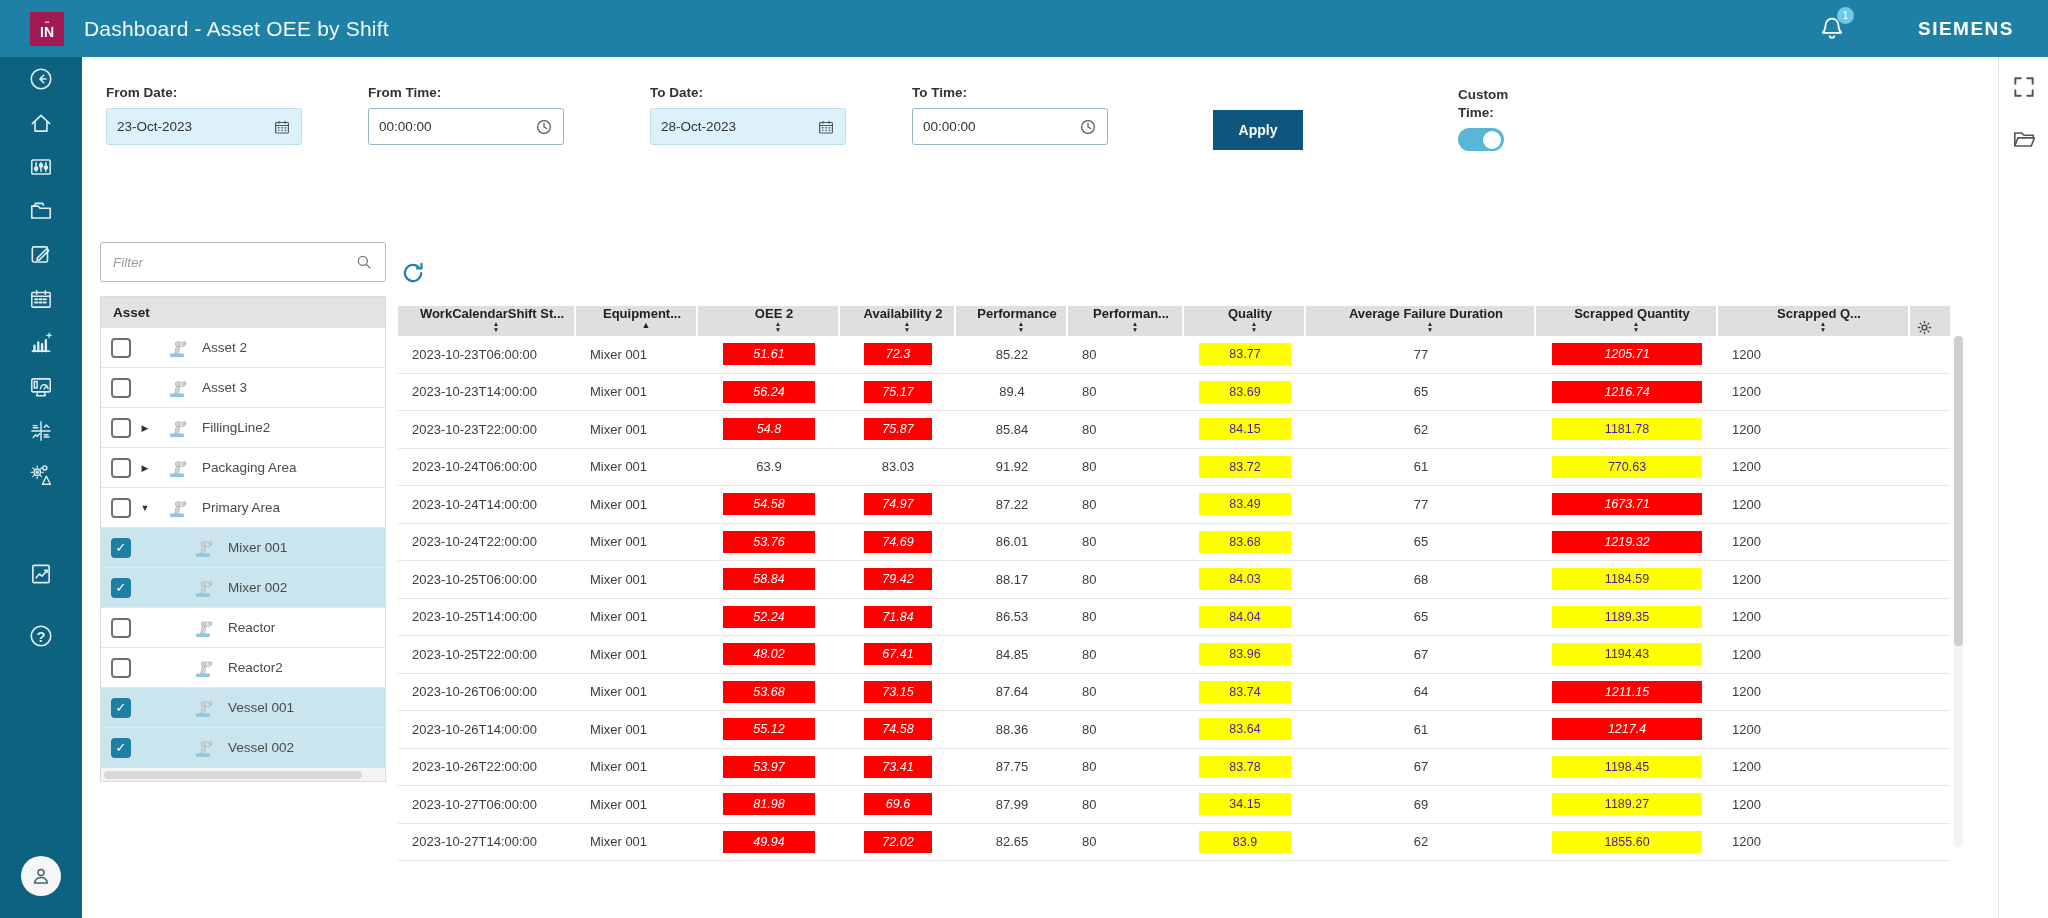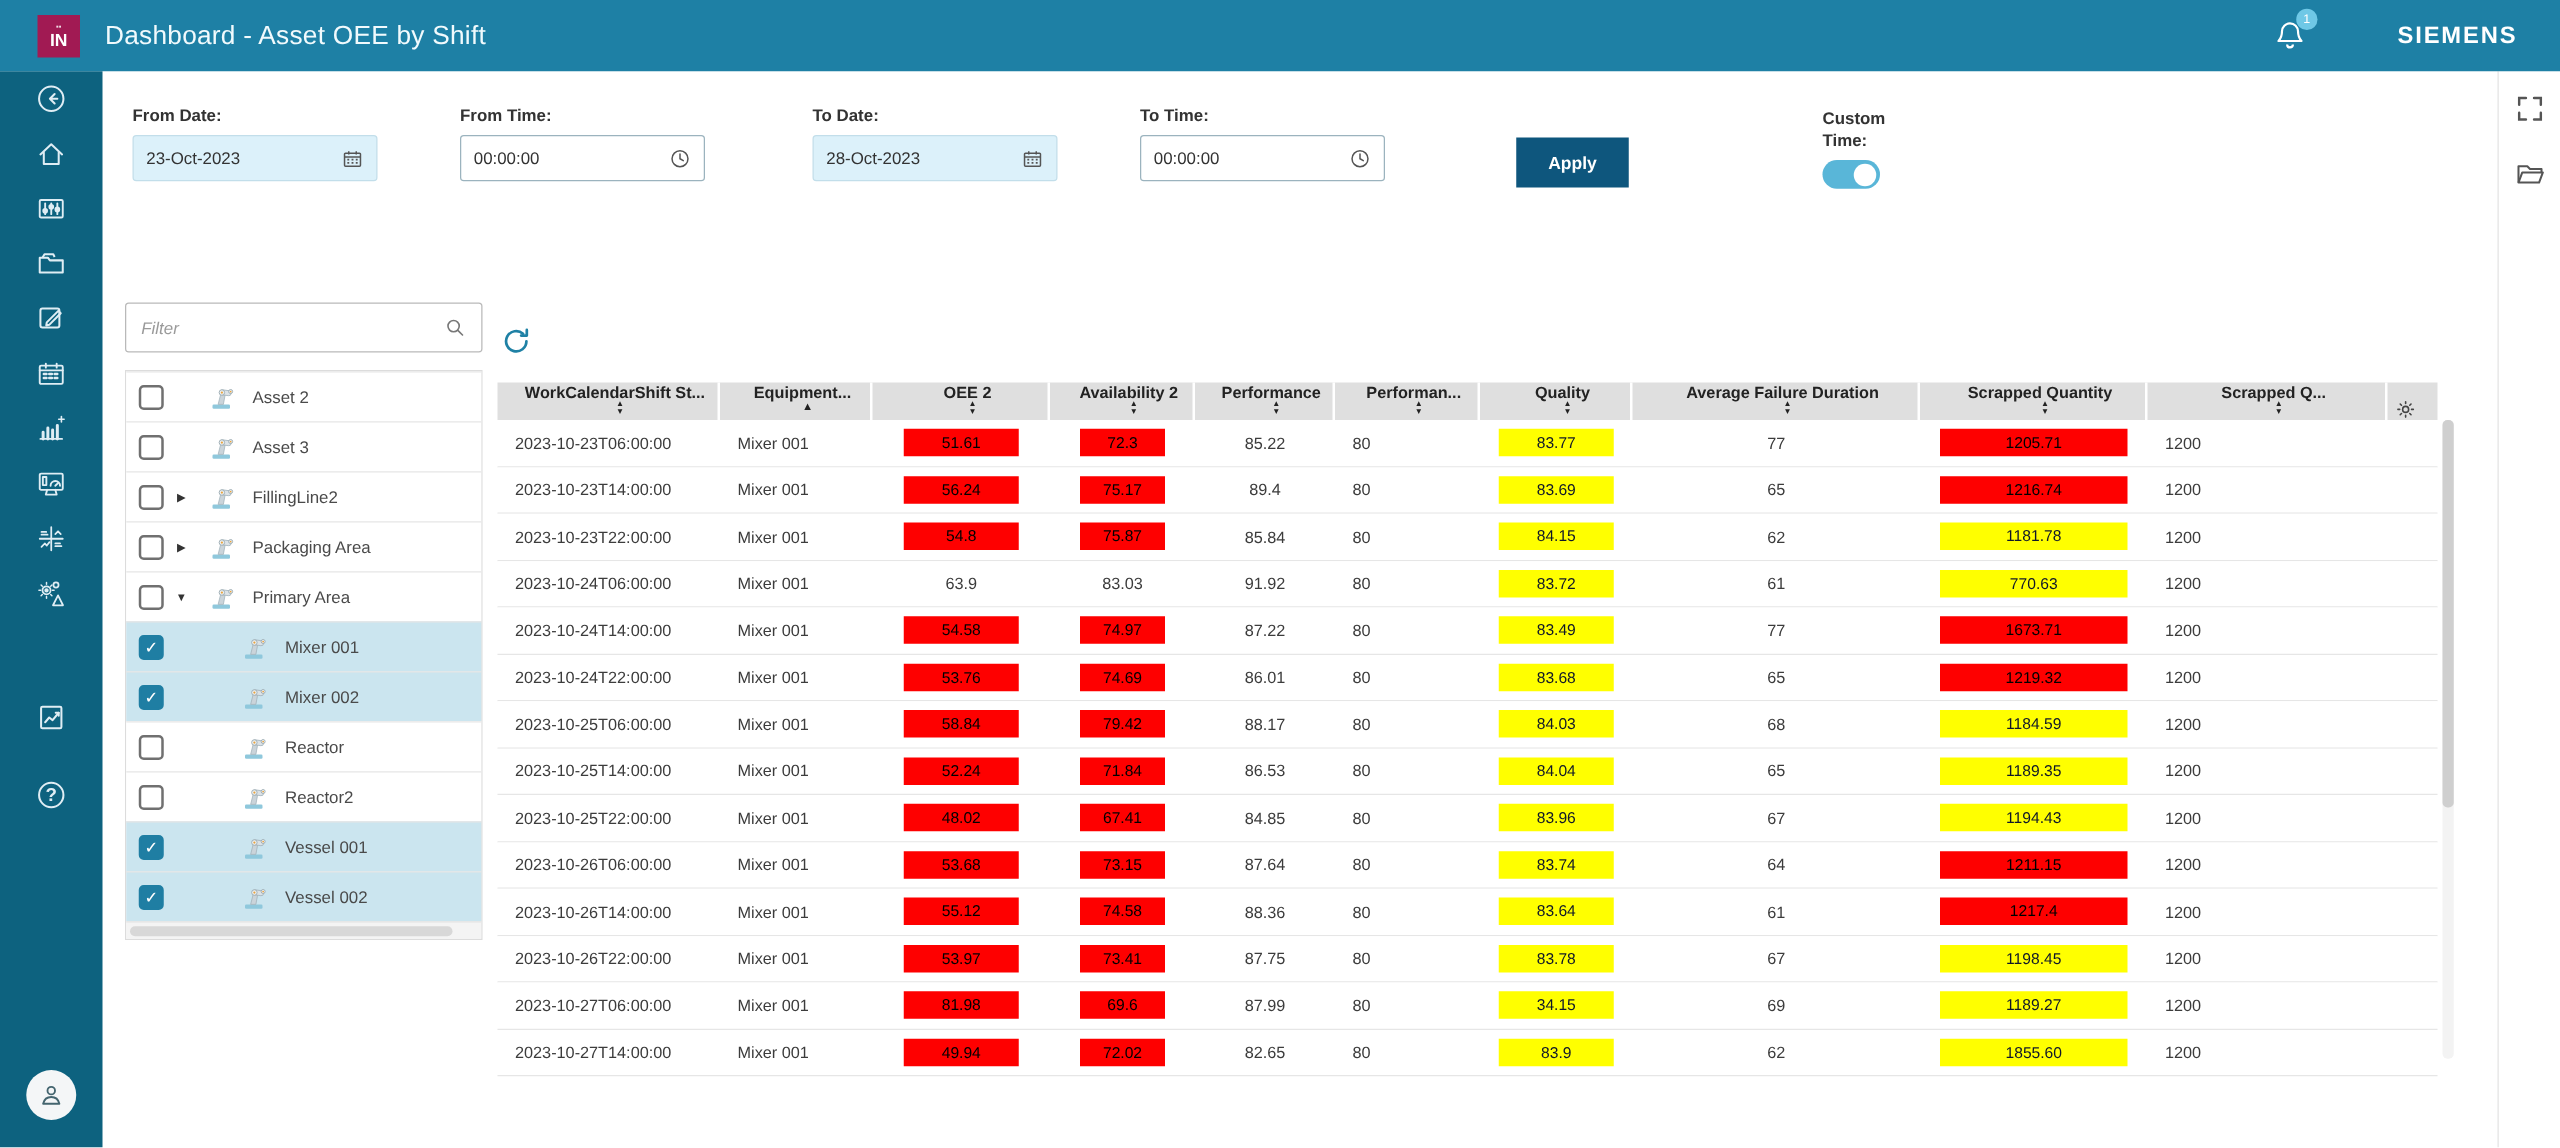--- a/index.html
+++ b/index.html
@@ -81,22 +81,22 @@
   .grid{position:absolute;left:398px;top:306px;width:1552px;}
   .gh{display:flex;height:30px;background:#DFDFDF;}
   .th{display:flex;align-items:center;padding-left:12px;border-right:2px solid #fff;font-weight:bold;
     font-size:13px;color:#222;box-sizing:border-box;white-space:nowrap;overflow:hidden;cursor:pointer;flex-direction:column;}
   .th.last{border-right:none;justify-content:flex-end;padding-right:12px;padding-left:0;}
   .sort{display:inline-flex;flex-direction:column;margin-left:8px;font-size:6.5px;line-height:6px;color:#222;}
   .sort.single{font-size:9px;line-height:9px;}
   .tr{display:flex;height:36.5px;border-bottom:1px solid #E6E6E6;cursor:pointer;background:#fff;}
   .td{display:flex;align-items:center;font-size:13px;color:#3C3C3C;box-sizing:border-box;white-space:nowrap;}
   .badge{height:22px;display:flex;align-items:center;justify-content:center;font-size:12.5px;}
-  .bg-red{background:#FE0000;color:#000000;}
-  .bg-yellow{background:#FFFF00;color:#0f172a;}
+  .bg-red{background:#FE0000;color:#ffffff;font-style:italic;}
+  .bg-yellow{background:#FFFF00;color:#4c1d95;}
   .b-oee{width:92px;} .b-avail{width:68px;} .b-qual{width:92px;} .b-scrap{width:150px;}
   .v-scroll{position:absolute;left:1954px;top:336px;width:9px;height:511px;background:#F3F3F3;border-radius:4px;}
   .v-thumb{width:9px;height:310px;background:#CFCFCF;border-radius:4px;cursor:pointer;}
 </style>
 </head>
 <body>
 
 <div class="app">
 
   <div class="hdr">
@@ -278,20 +278,21 @@
   </div>
 
   <div class="tree-filter">
     <span class="ph">Filter</span>
     <svg width="18" height="18" viewBox="0 0 24 24" fill="none" stroke="#777" stroke-width="1.7" stroke-linecap="round">
       <circle cx="10.5" cy="10.5" r="6"></circle>
         <path d="M15 15l5 5"></path>
     </svg>
   </div>
   <div class="tree">
+    <div class="tree-head">Asset</div>
     <div>
         <div class="tree-row">
           <span class="cb"></span>
           <span class="exp"></span>
           <span class="t-ico">
             <svg width="25" height="22" viewBox="0 0 24 22">
     <rect x="4.5" y="16.5" width="14" height="3.5" rx="1" fill="#8FC8DC"></rect>
     <path d="M9 16.5 L11.2 7.8 L14.6 8.8 L13.2 16.5 Z" fill="#CBD4DA" stroke="#9FB0B8" stroke-width="0.6"></path>
     <rect x="10.8" y="4.6" width="9" height="4" rx="2" transform="rotate(8 10.8 4.6)" fill="#DCE2E6" stroke="#9FB0B8" stroke-width="0.6"></rect>
     <circle cx="12" cy="7" r="2.2" fill="#EDF1F3" stroke="#98A8B0" stroke-width="0.7"></circle>

